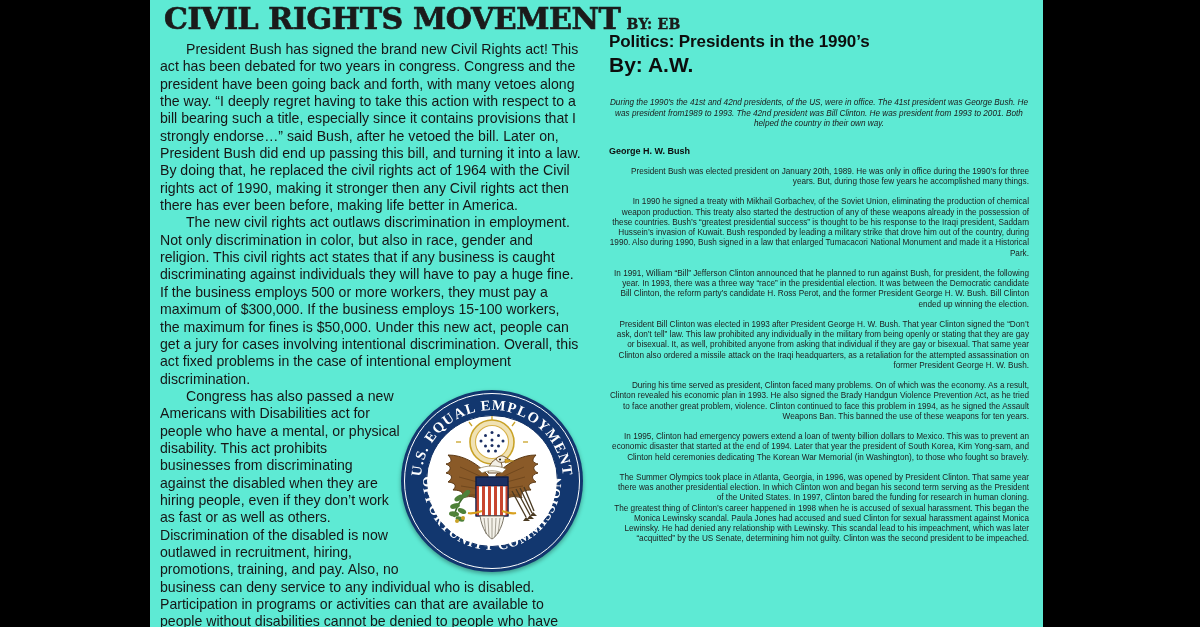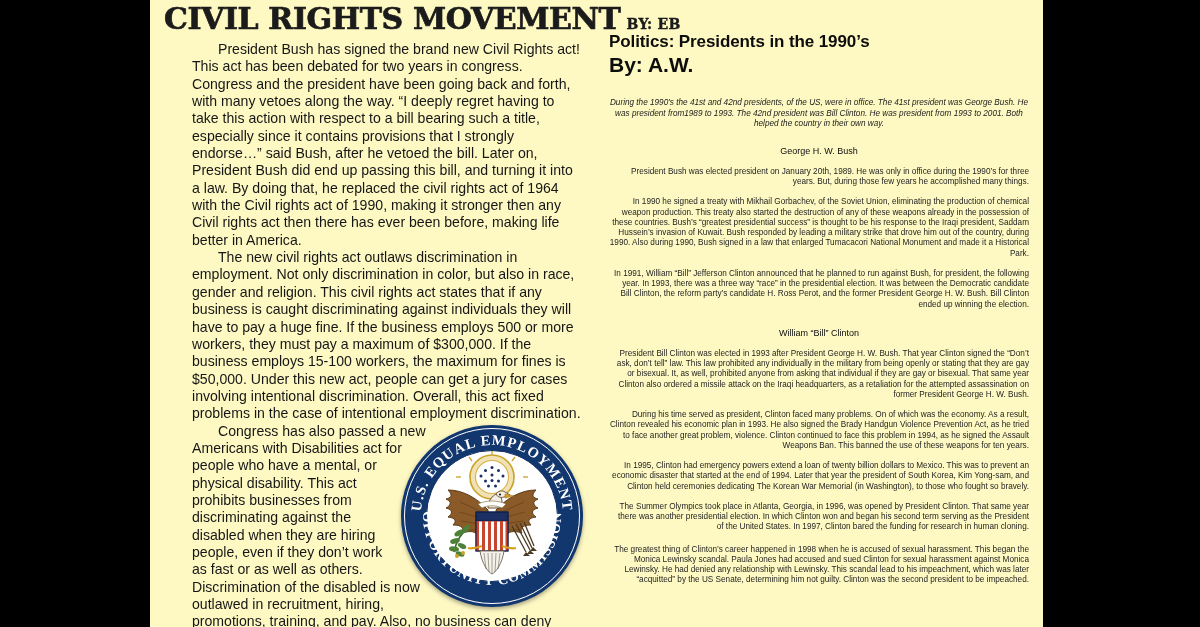--- a/index.html
+++ b/index.html
@@ -7,21 +7,21 @@
   body{
     width:1200px;height:627px;
     background:#000;
     font-family:"Liberation Sans", sans-serif;
     overflow:hidden;
   }
   .page{
     position:absolute;
     left:150px; top:0;
     width:893px; height:627px;
-    background:#fef9c3;
+    background:#5eead4;
     overflow:hidden;
   }
   
   .col-left{
     position:absolute;
     left:4px; top:4px;
     width:432px;
     height:619px;
   }
   .headline{
@@ -44,21 +44,21 @@
   }
   .left-body{
     position:relative;
     font-size:14.1px;
     line-height:17.35px;
     color:#161616;
     text-align:left;
     margin:0 3px 0 6px;
   }
   .left-body p{margin:0;}
-  .left-body p.indent{text-indent:26px;margin-left:32px;}
+  .left-body p.indent{text-indent:26px;}
   .seal-float{
     float:right;
     width:182px;
     height:182px;
     shape-outside:circle(50%);
     margin:2px 0 2px 6px;
     position:relative;
   }
   
   .seal{
@@ -112,34 +112,33 @@
   .r-intro{
     font-style:italic;
     font-size:8.2px;
     line-height:10.6px;
     color:#1b1b1b;
     margin:0 0 16px 0;
     text-align:center;
   }
   .r-sub{
     font-size:9px;
-    font-weight:normal;
+    font-weight:bold;
     color:#0d0d0d;
     margin:0 0 11px 0;
-    text-align:center;
   }
   .r-sub.second{margin-top:18px;}
   .r-p{
     font-size:8.2px;
     line-height:10.25px;
     color:#1d1d1d;
     margin:0 0 10px 0;
     text-align:right;
   }
-  .r-p.tight{margin-bottom:12px;}
+  .r-p.tight{margin-bottom:0;}
 </style>
 </head>
 <body>
 
 <div class="page">
 
   <div class="col-left">
 
     <h1 class="headline">
       <span>CIVIL RIGHTS MOVEMENT</span><span class="byline">BY: EB</span>
@@ -290,21 +289,20 @@
     <h2 class="r-title">Politics: Presidents in the 1990’s</h2>
     <h2 class="r-byline">By: A.W.</h2>
 
     <p class="r-intro">During the 1990’s the 41st and 42nd presidents, of the US, were in office. The 41st president was George Bush. He was president from1989 to 1993. The 42nd president was Bill Clinton. He was president from 1993 to 2001. Both helped the country in their own way.</p>
 
     <h3 class="r-sub">George H. W. Bush</h3>
     <p class="r-p">President Bush was elected president on January 20th, 1989. He was only in office during the 1990’s for three years. But, during those few years he accomplished many things.</p>
     <p class="r-p">In 1990 he signed a treaty with Mikhail Gorbachev, of the Soviet Union, eliminating the production of chemical weapon production. This treaty also started the destruction of any of these weapons already in the possession of these countries. Bush’s “greatest presidential success” is thought to be his response to the Iraqi president, Saddam Hussein’s invasion of Kuwait. Bush responded by leading a military strike that drove him out of the country, during 1990. Also during 1990, Bush signed in a law that enlarged Tumacacori National Monument and made it a Historical Park.</p>
     <p class="r-p">In 1991, William “Bill” Jefferson Clinton announced that he planned to run against Bush, for president, the following year. In 1993, there was a three way “race” in the presidential election. It was between the Democratic candidate Bill Clinton, the reform party’s candidate H. Ross Perot, and the former President George H. W. Bush. Bill Clinton ended up winning the election.</p>
 
-    <h3 class="r-sub second">William “Bill” Clinton</h3>
     <p class="r-p">President Bill Clinton was elected in 1993 after President George H. W. Bush. That year Clinton signed the “Don’t ask, don’t tell” law. This law prohibited any individually in the military from being openly or stating that they are gay or bisexual. It, as well, prohibited anyone from asking that individual if they are gay or bisexual. That same year Clinton also ordered a missile attack on the Iraqi headquarters, as a retaliation for the attempted assassination on former President George H. W. Bush.</p>
     <p class="r-p">During his time served as president, Clinton faced many problems. On of which was the economy. As a result, Clinton revealed his economic plan in 1993. He also signed the Brady Handgun Violence Prevention Act, as he tried to face another great problem, violence. Clinton continued to face this problem in 1994, as he signed the Assault Weapons Ban. This banned the use of these weapons for ten years.</p>
     <p class="r-p">In 1995, Clinton had emergency powers extend a loan of twenty billion dollars to Mexico. This was to prevent an economic disaster that started at the end of 1994. Later that year the president of South Korea, Kim Yong-sam, and Clinton held ceremonies dedicating The Korean War Memorial (in Washington), to those who fought so bravely.</p>
     <p class="r-p tight">The Summer Olympics took place in Atlanta, Georgia, in 1996, was opened by President Clinton. That same year there was another presidential election. In which Clinton won and began his second term serving as the President of the United States. In 1997, Clinton bared the funding for research in human cloning.</p>
     <p class="r-p">The greatest thing of Clinton’s career happened in 1998 when he is accused of sexual harassment. This began the Monica Lewinsky scandal. Paula Jones had accused and sued Clinton for sexual harassment against Monica Lewinsky. He had denied any relationship with Lewinsky. This scandal lead to his impeachment, which was later “acquitted” by the US Senate, determining him not guilty. Clinton was the second president to be impeached.</p>
 
   </div>
 </div>
 
 </body></html>

